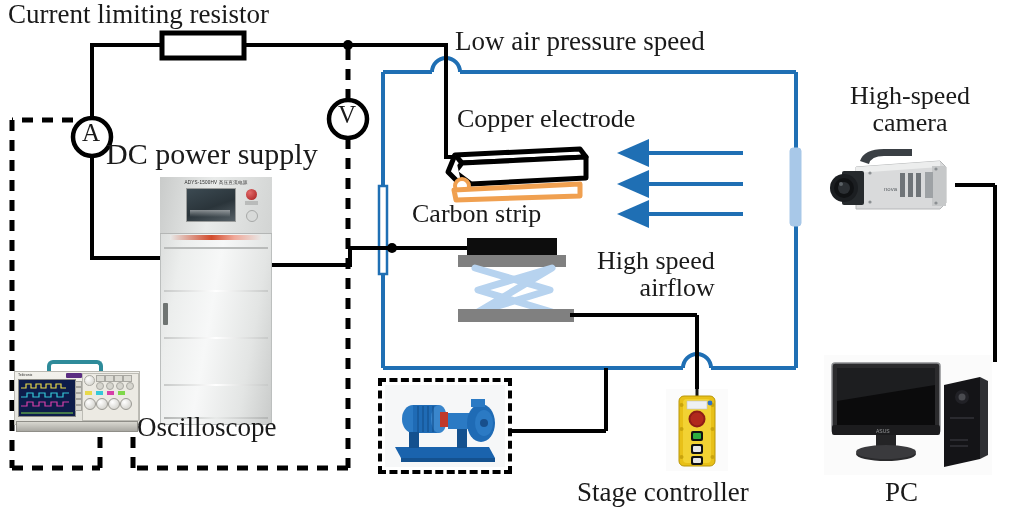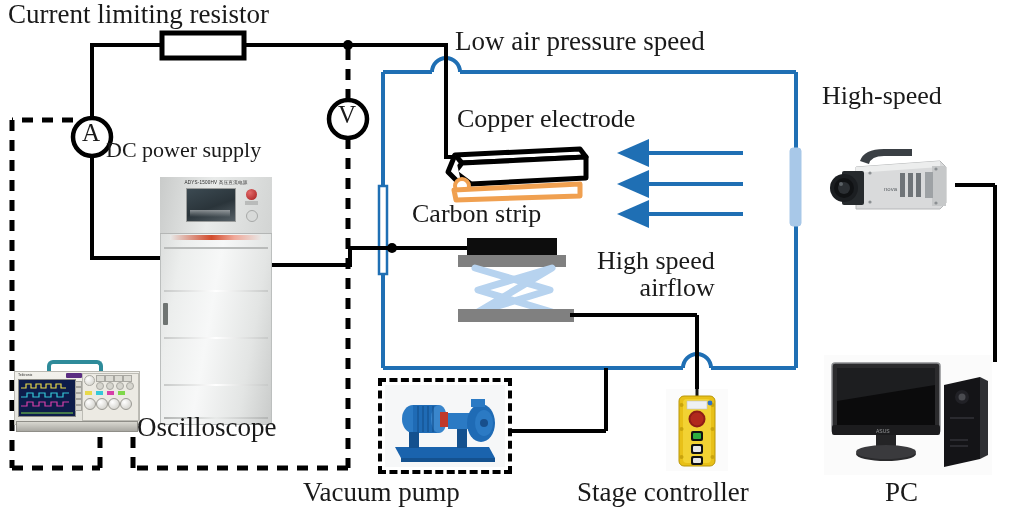--- a/index.html
+++ b/index.html
@@ -344,40 +344,40 @@
       <circle cx="138" cy="42" r="7" fill="#212126"></circle>
       <circle cx="138" cy="42" r="3.5" fill="#4a4b50"></circle>
       <rect x="126" y="62" width="24" height="2" fill="#2a2a2f"></rect>
       <rect x="126" y="84" width="18" height="2" fill="#2a2a2f"></rect>
       <rect x="126" y="90" width="18" height="2" fill="#2a2a2f"></rect>
     </svg>
   </div>
 
   <div class="lbl" style="left:8px;top:0px;font-size:27px;">Current limiting resistor</div>
 
-  <div class="lbl" style="left:106px;top:138px;font-size:22px;">DC power supply</div>
+  <div class="lbl" style="left:106px;top:138px;font-size:30px;">DC power supply</div>
 
   <div class="lbl" style="left:137px;top:413px;font-size:27px;">Oscilloscope</div>
 
   <div class="lbl" style="left:455px;top:27px;font-size:27px;">Low air pressure speed</div>
 
   <div class="lbl" style="left:457px;top:105px;font-size:26px;font-family:Liberation Serif, serif;">Copper electrode</div>
 
   <div class="lbl" style="left:412px;top:200px;font-size:26px;">Carbon strip</div>
 
   <div class="lbl" style="left:597px;top:247px;font-size:26px;text-align:left;">
     <div>High speed</div>
     <div style="text-align:right;">airflow</div>
   </div>
 
-  <div class="lbl" style="left:822px;top:82px;font-size:26px;text-align:left;width:176px;">
+  <div class="lbl" style="left:822px;top:82px;font-size:26px;text-align:center;width:176px;">
     <div>High-speed</div>
-  </div>
-
-  <div class="lbl" style="left:303px;top:478px;font-size:27px;">Vacuum pump</div>
+    <div>camera</div>
+  </div>
+
 
   <div class="lbl" style="left:577px;top:478px;font-size:27px;text-align:right;">Stage controller</div>
 
   <div class="lbl" style="left:885px;top:478px;font-size:27px;">PC</div>
 
   <div class="lbl" style="left:82px;top:120px;font-size:25px;line-height:1;">A</div>
   <div class="lbl" style="left:338px;top:102px;font-size:25px;line-height:1;">V</div>
 
 </div>
 

